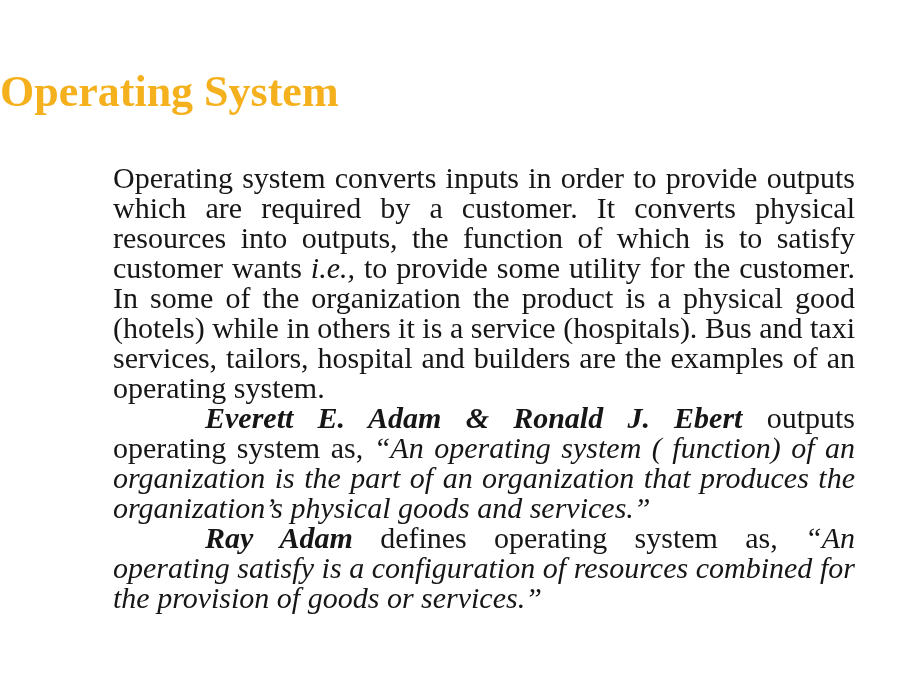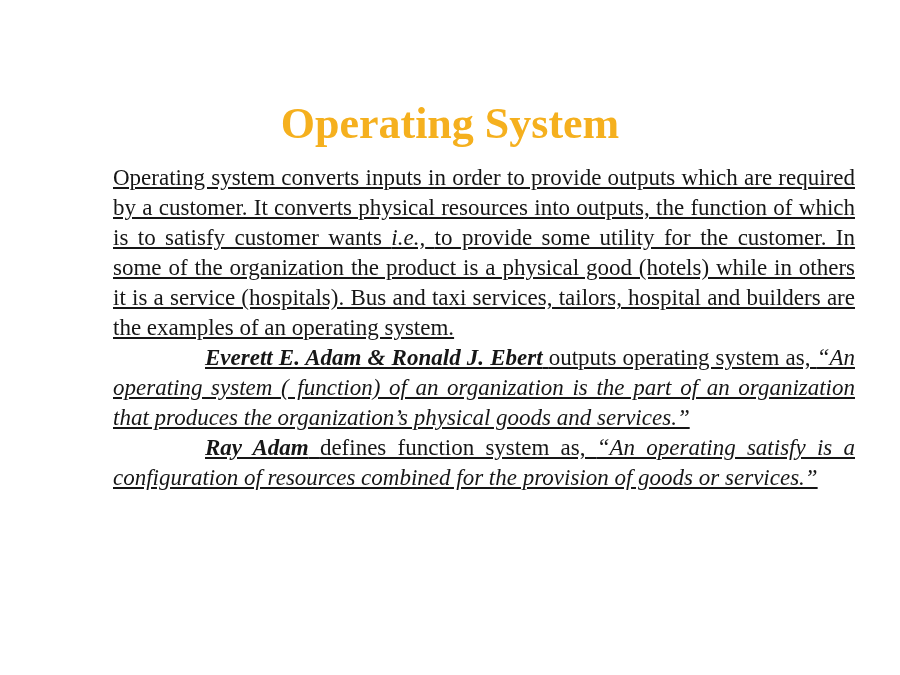--- a/index.html
+++ b/index.html
@@ -14,37 +14,36 @@
     font-family: "Liberation Serif", "DejaVu Serif", serif;
   }
   .slide {
     position: relative;
     width: 900px;
     height: 675px;
     background: #ffffff;
   }
   .slide-title {
     margin: 0;
-    padding-top: 98px;
-    text-align: center;
+    padding-top: 66px;
+    text-align: left;
     font-size: 44px;
     line-height: 52px;
     font-weight: bold;
     font-family: "Liberation Serif", "DejaVu Serif", serif;
   }
   .slide-body {
     position: absolute;
     left: 113px;
     top: 163px;
     width: 742px;
-    font-size: 23px;
+    font-size: 30px;
     line-height: 30px;
     color: #161616;
     text-align: justify;
-    text-decoration: underline;
   }
   .slide-body p {
     margin: 0;
     padding: 0;
   }
   .slide-body p.indent {
     text-indent: 92px;
   }
   .seg-normal {
     font-style: normal;
@@ -76,18 +75,18 @@
     </p>
 
     <p class="indent">
       <span class="seg-bold-italic">Everett E. Adam &amp; Ronald J. Ebert</span>
       <span class="seg-normal"> outputs operating system as, </span>
       <span class="seg-italic">“An operating system ( function) of an organization is the part of an organization that produces the organization’s physical goods and services.”</span>
     </p>
 
     <p class="indent">
       <span class="seg-bold-italic">Ray Adam</span>
-      <span class="seg-normal"> defines function system as, </span>
+      <span class="seg-normal"> defines operating system as, </span>
       <span class="seg-italic">“An operating satisfy is a configuration of resources combined for the provision of goods or services.”</span>
     </p>
 
   </div>
 </div>
 
 </body></html>

